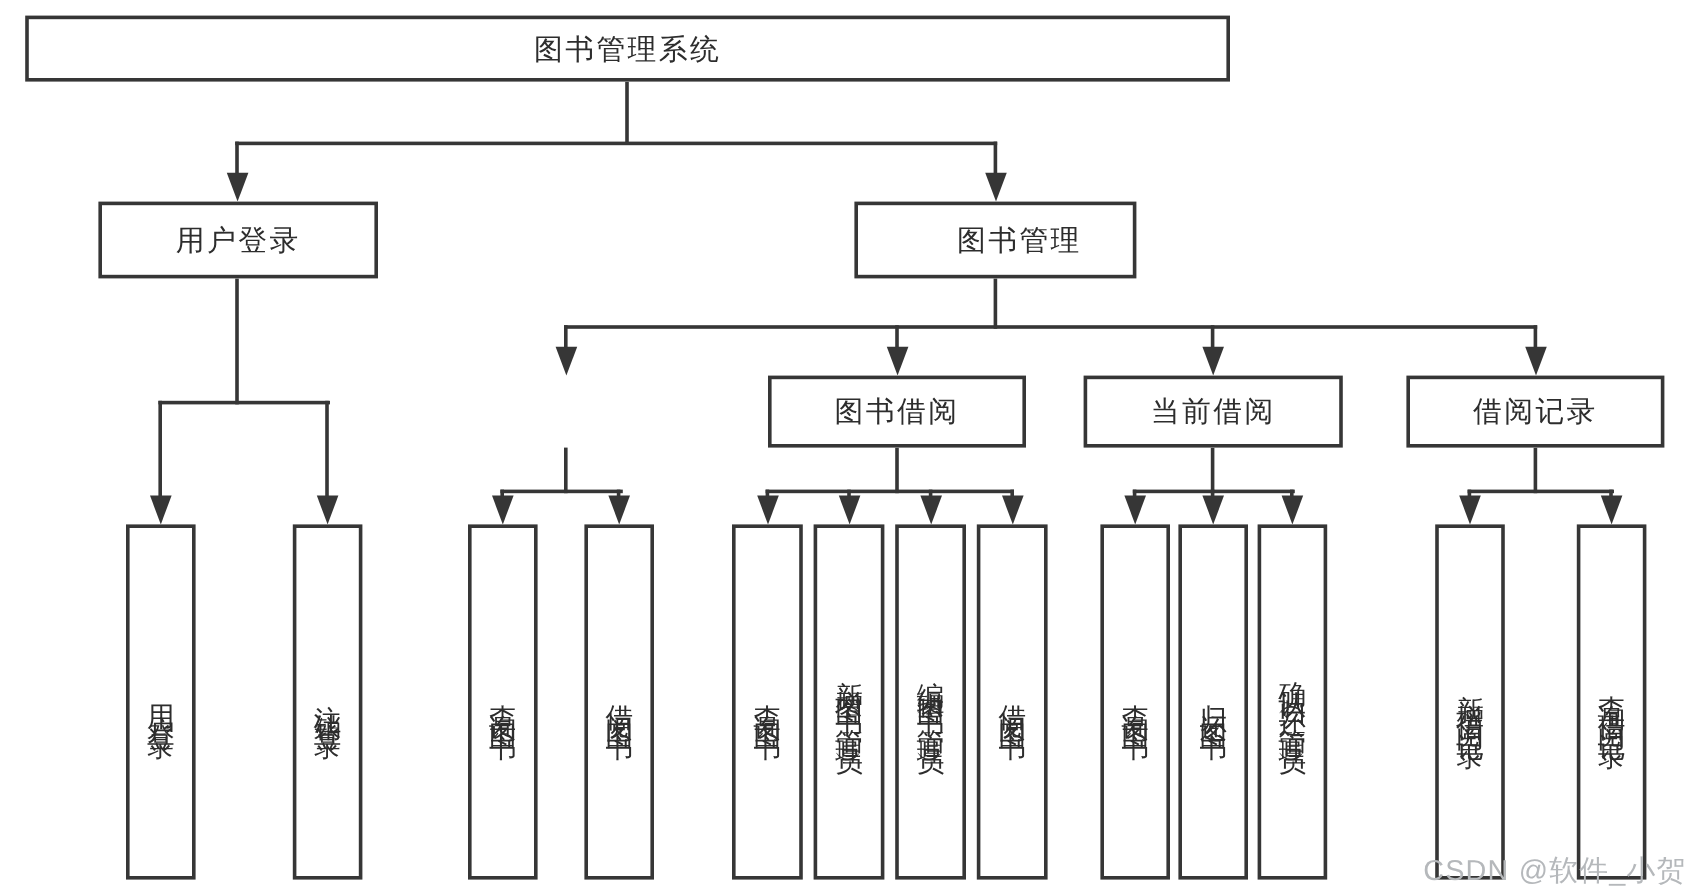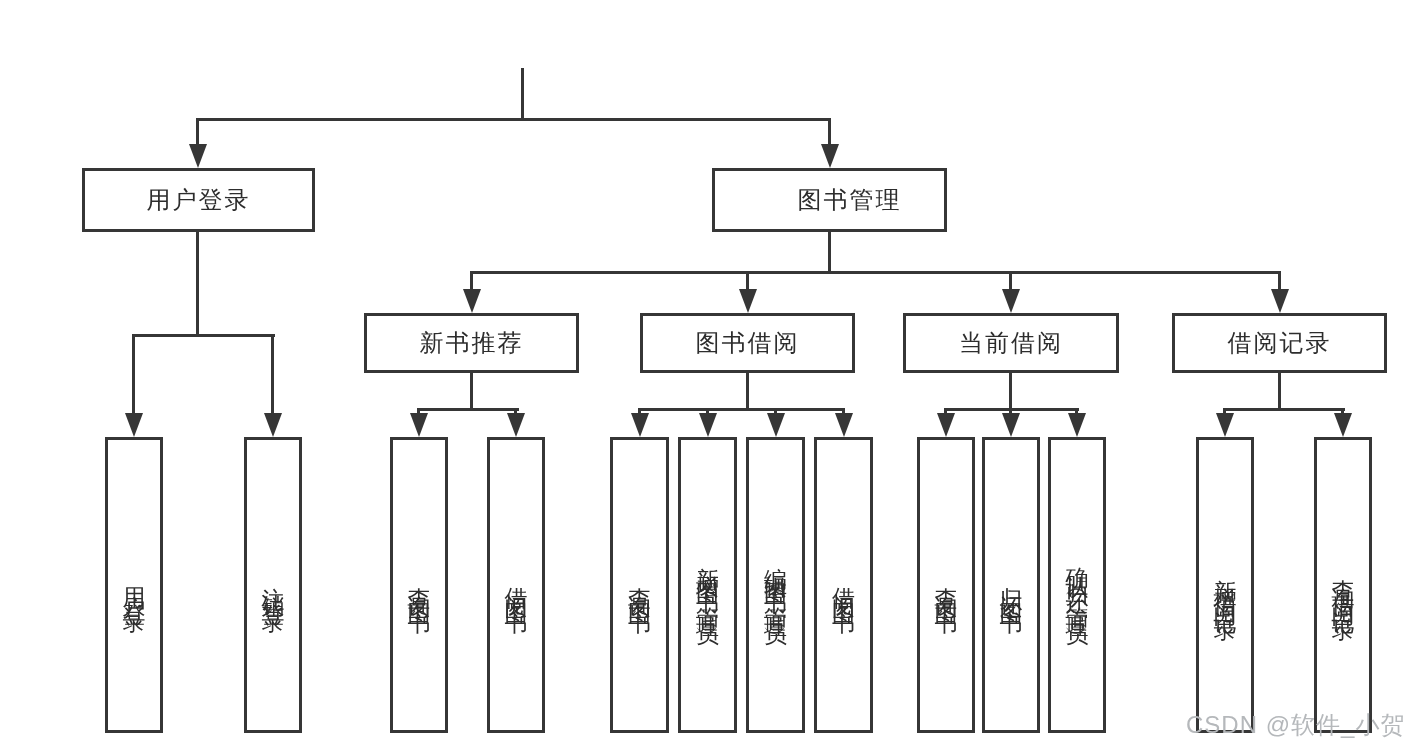--- a/index.html
+++ b/index.html
@@ -88,31 +88,31 @@
   <div class="vline" style="left:1075px;top:408px;height:8px;"></div>
   <div class="ahead" style="left:1068px;top:413px;"></div>
 
   <div class="vline" style="left:1278px;top:373px;height:38px;"></div>
   <div class="hline" style="left:1223px;top:408px;width:122px;"></div>
   <div class="vline" style="left:1223px;top:408px;height:8px;"></div>
   <div class="ahead" style="left:1216px;top:413px;"></div>
   <div class="vline" style="left:1341px;top:408px;height:8px;"></div>
   <div class="ahead" style="left:1334px;top:413px;"></div>
 
+  <div class="box" style="left:21px;top:13px;width:1004px;height:55px;">
+    <span class="lbl">图书管理系统</span>
+  </div>
 
   <div class="box" style="left:82px;top:168px;width:233px;height:64px;">
     <span class="lbl">用户登录</span>
   </div>
   <div class="box" style="left:712px;top:168px;width:235px;height:64px;padding-left:40px;">
     <span class="lbl">图书管理</span>
   </div>
 
-  <div class="box" style="left:364px;top:313px;width:215px;height:60px;">
-    <span class="lbl">新书推荐</span>
-  </div>
   <div class="box" style="left:640px;top:313px;width:215px;height:60px;">
     <span class="lbl">图书借阅</span>
   </div>
   <div class="box" style="left:903px;top:313px;width:216px;height:60px;">
     <span class="lbl">当前借阅</span>
   </div>
   <div class="box" style="left:1172px;top:313px;width:215px;height:60px;">
     <span class="lbl">借阅记录</span>
   </div>
 

